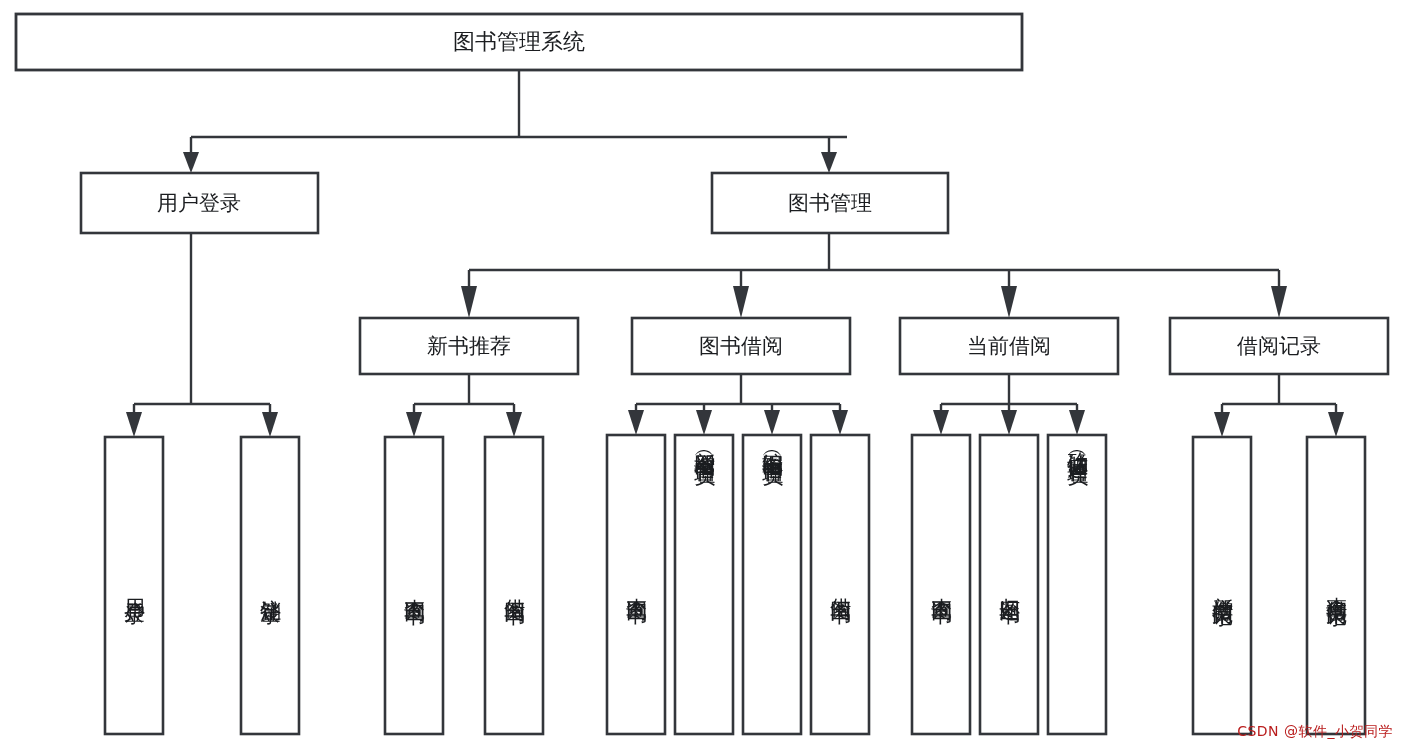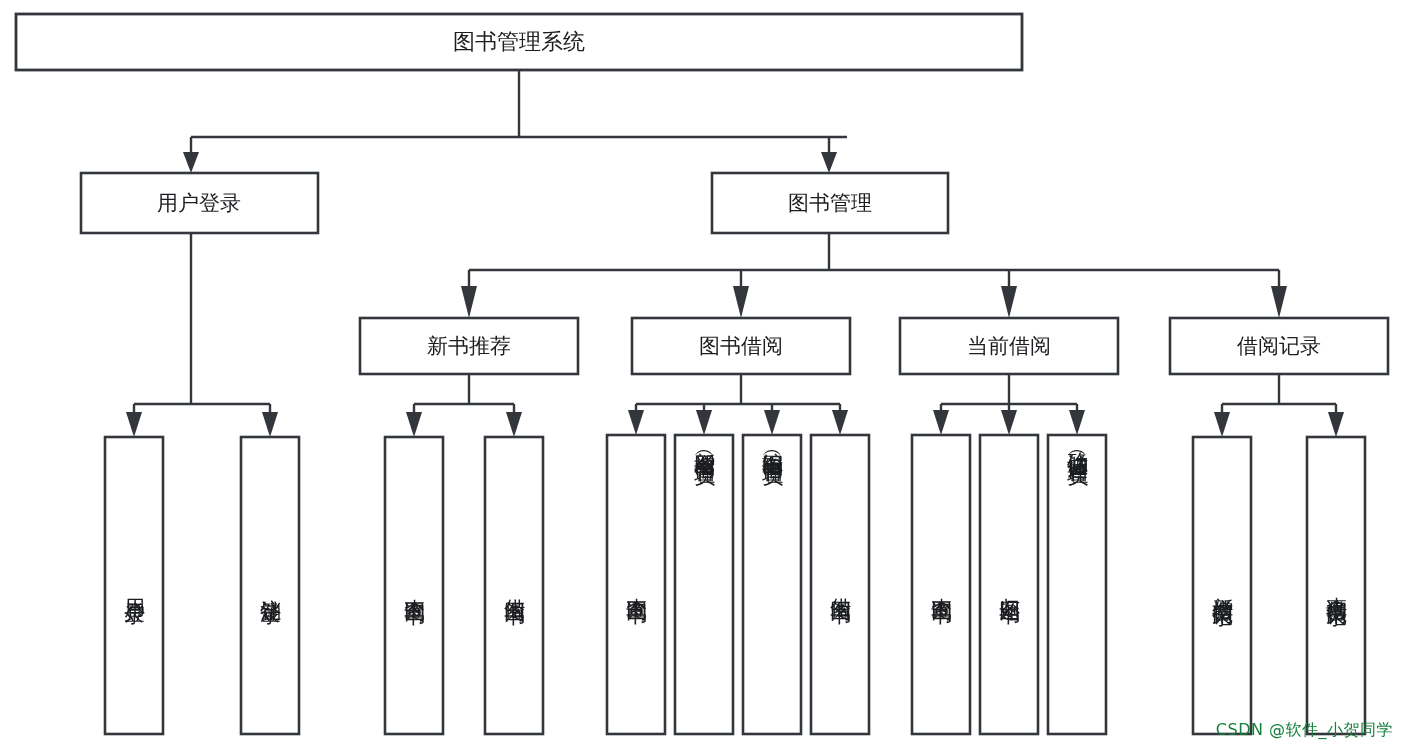--- a/index.html
+++ b/index.html
@@ -83,22 +83,22 @@
     letter-spacing: 2px;
     color: #1b1d20;
     white-space: nowrap;
     text-align: center;
   }
   #watermark {
     position: absolute;
     right: 12px;
     bottom: 6px;
     font-family: "DejaVu Sans", "Liberation Sans", sans-serif;
-    font-size: 16px;
-    color: #15803d;
+    font-size: 14px;
+    color: #b91c1c;
     letter-spacing: 0.5px;
     white-space: nowrap;
     text-align: right;
   }
 </style>
 </head>
 <body>
 
 <div id="diagram-root">
 

